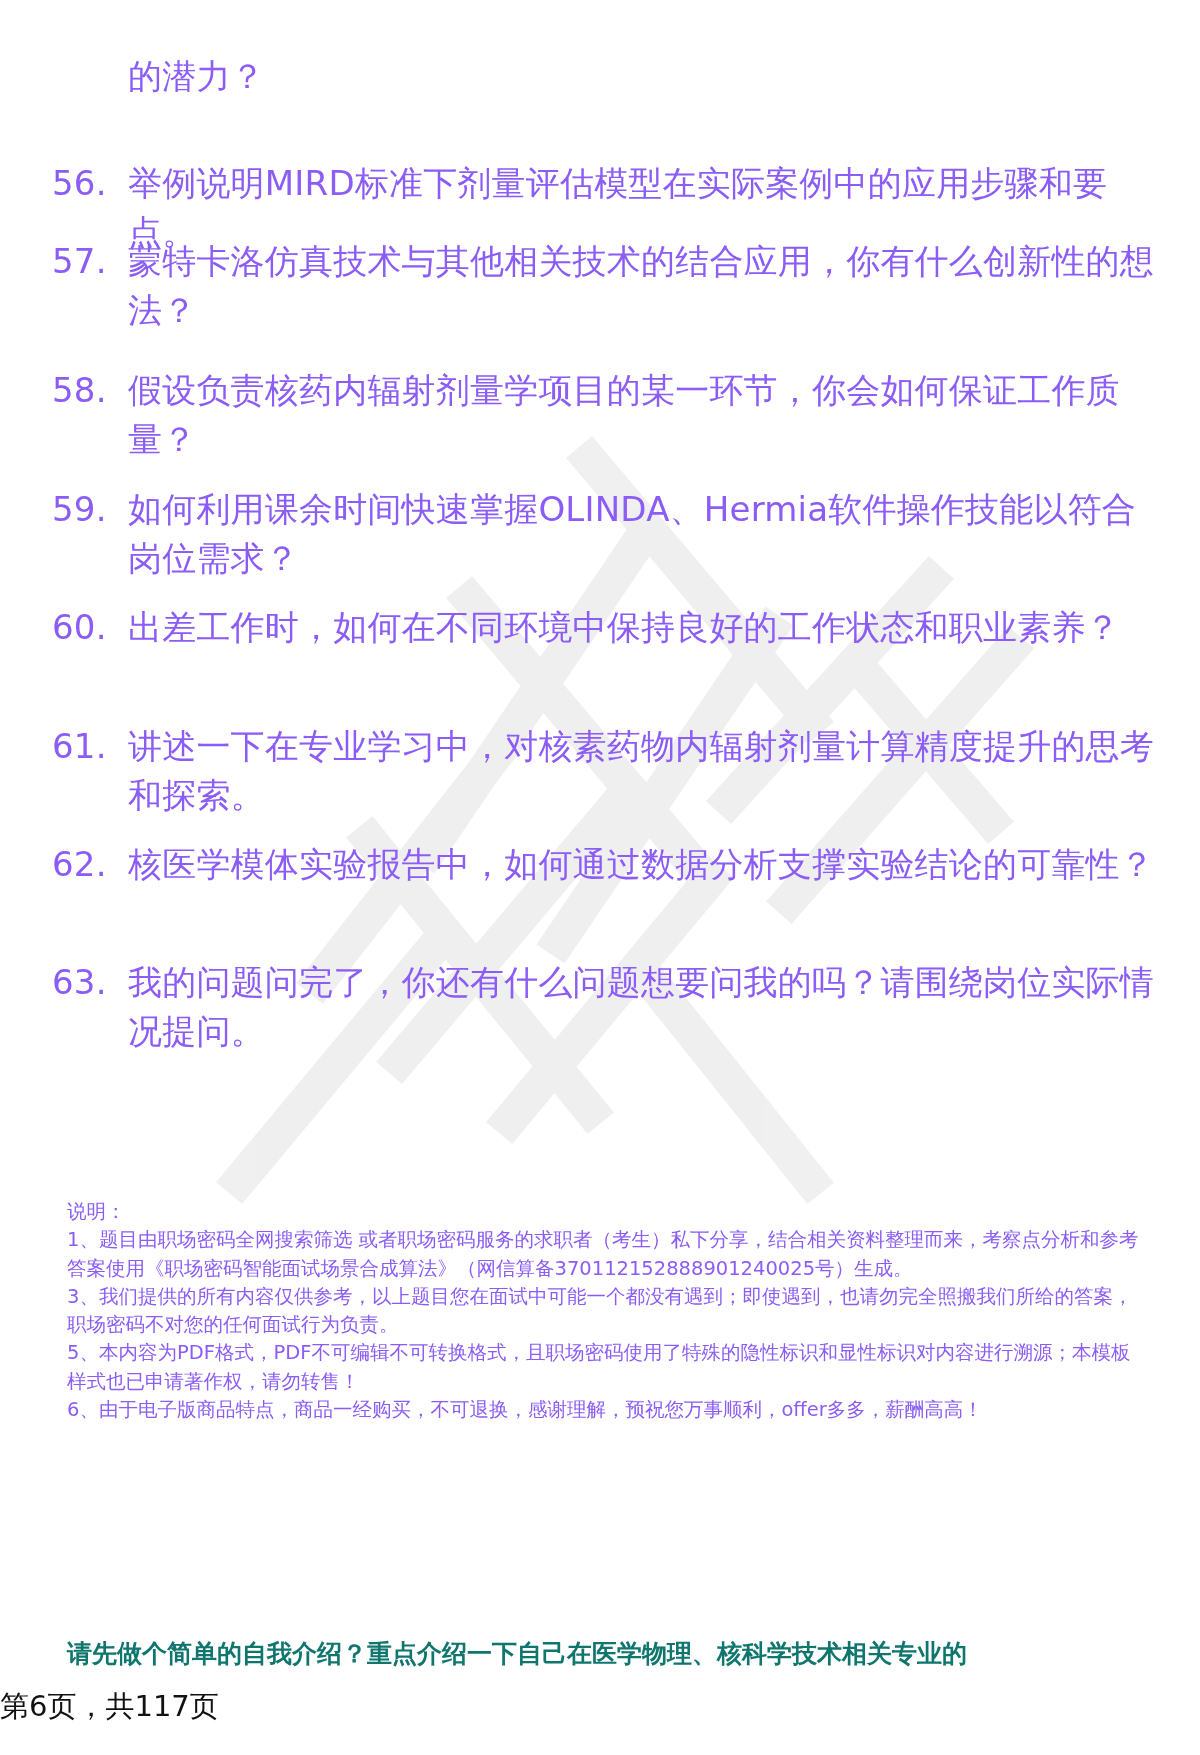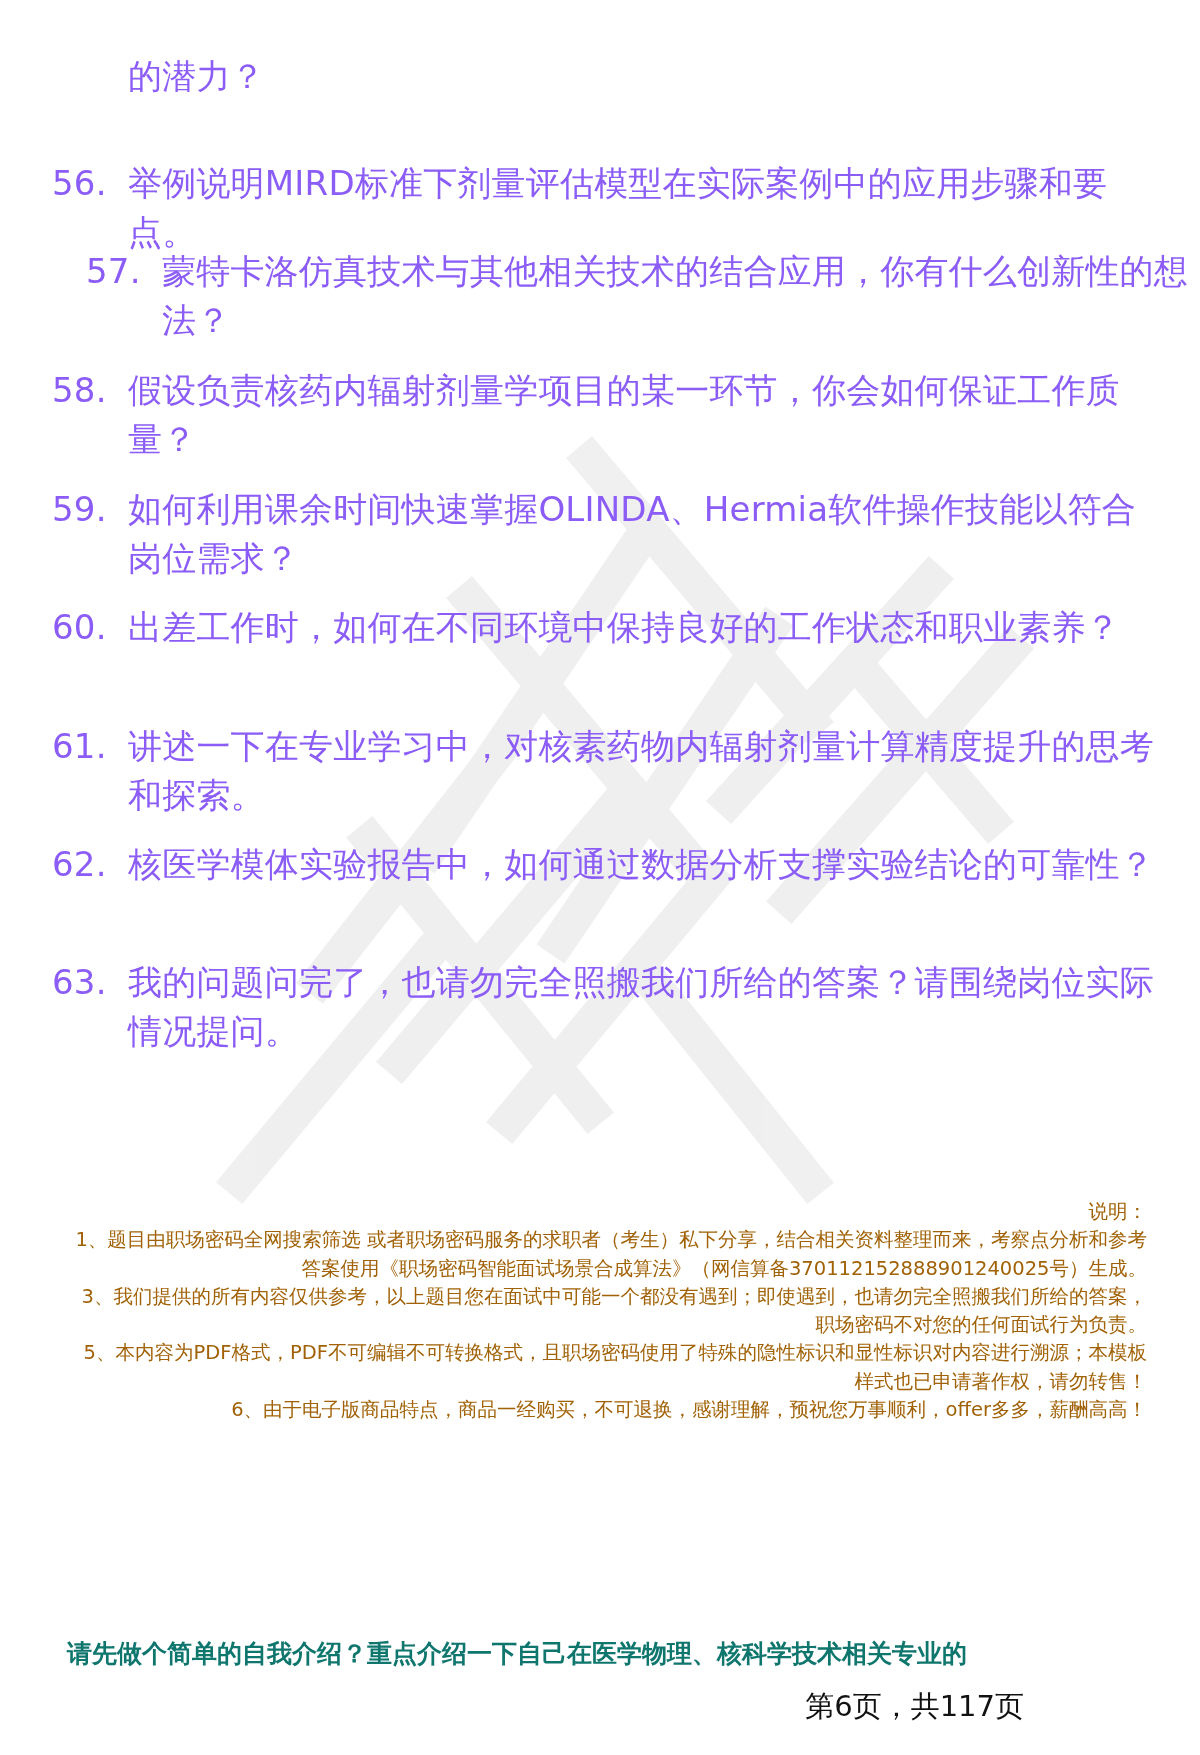--- a/index.html
+++ b/index.html
@@ -60,44 +60,43 @@
       margin-left: 76px;
     }
 
     .notes {
       position: absolute;
       left: 67px;
       top: 1198px;
       width: 1080px;
       font-size: 19.5px;
       line-height: 28.3px;
-      color: #a16207;
+      color: #8b5cf6;
       z-index: 1;
-      text-align: right;
     }
     .notes p { margin: 0; }
 
     .teaser {
       position: absolute;
       left: 67px;
       top: 1636px;
       width: 1100px;
       font-size: 25px;
       line-height: 36px;
       font-weight: bold;
       color: #0f766e;
       white-space: nowrap;
       z-index: 1;
     }
     .footer {
       position: absolute;
       left: 0;
       top: 1686px;
       width: 1024px;
-      text-align: right;
+      text-align: left;
       font-size: 29px;
       line-height: 40px;
       color: #111;
       z-index: 1;
     }
   </style>
 </head>
 <body>
 
 <div class="page">
@@ -126,21 +125,21 @@
 
     <div class="q-item" style="top:52px;">
       <span class="q-text">的潜力？</span>
     </div>
 
     <div class="q-item" style="top:115px;margin-top:44px;">
       <span class="q-num">56.</span>
       <span class="q-text">举例说明MIRD标准下剂量评估模型在实际案例中的应用步骤和要点。</span>
     </div>
 
-    <div class="q-item" style="top:247px;margin-left:34px;">
+    <div class="q-item" style="top:237px;">
       <span class="q-num">57.</span>
       <span class="q-text">蒙特卡洛仿真技术与其他相关技术的结合应用，你有什么创新性的想法？</span>
     </div>
 
     <div class="q-item" style="top:366px;">
       <span class="q-num">58.</span>
       <span class="q-text">假设负责核药内辐射剂量学项目的某一环节，你会如何保证工作质量？</span>
     </div>
 
     <div class="q-item" style="top:485px;">
@@ -158,21 +157,21 @@
       <span class="q-text">讲述一下在专业学习中，对核素药物内辐射剂量计算精度提升的思考和探索。</span>
     </div>
 
     <div class="q-item" style="top:840px;">
       <span class="q-num">62.</span>
       <span class="q-text">核医学模体实验报告中，如何通过数据分析支撑实验结论的可靠性？</span>
     </div>
 
     <div class="q-item" style="top:958px;">
       <span class="q-num">63.</span>
-      <span class="q-text">我的问题问完了，也请勿完全照搬我们所给的答案？请围绕岗位实际情况提问。</span>
+      <span class="q-text">我的问题问完了，你还有什么问题想要问我的吗？请围绕岗位实际情况提问。</span>
     </div>
   </div>
 
   <div class="notes">
     <p>说明：</p>
     <p>1、题目由职场密码全网搜索筛选 或者职场密码服务的求职者（考生）私下分享，结合相关资料整理而来，考察点分析和参考答案使用《职场密码智能面试场景合成算法》（网信算备37011215288890124​0025号）生成。</p>
     <p>3、我们提供的所有内容仅供参考，以上题目您在面试中可能一个都没有遇到；即使遇到，也请勿完全照搬我们所给的答案，职场密码不对您的任何面试行为负责。</p>
     <p>5、本内容为PDF格式，PDF不可编辑不可转换格式，且职场密码使用了特殊的隐性标识和显性标识对内容进行溯源；本模板样式也已申请著作权，请勿转售！</p>
     <p>6、由于电子版商品特点，商品一经购买，不可退换，感谢理解，预祝您万事顺利，offer多多，薪酬高高！</p>
   </div>

